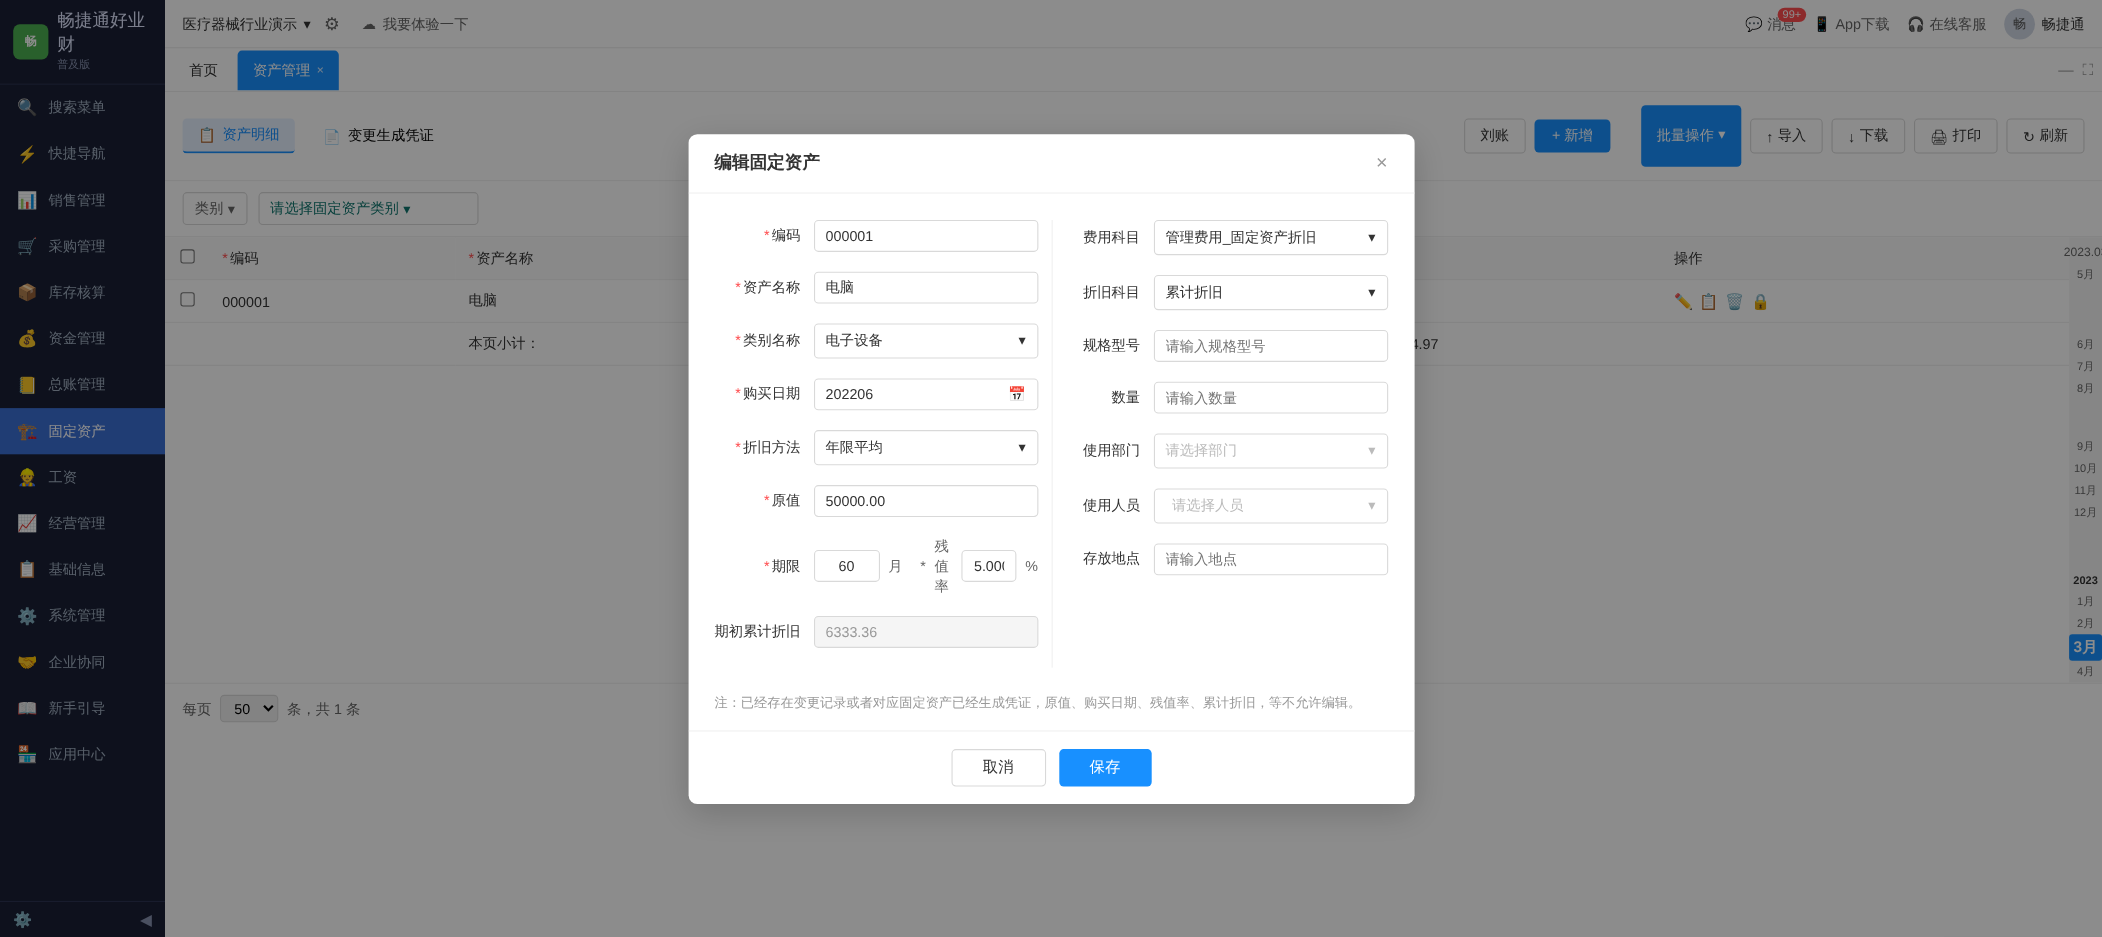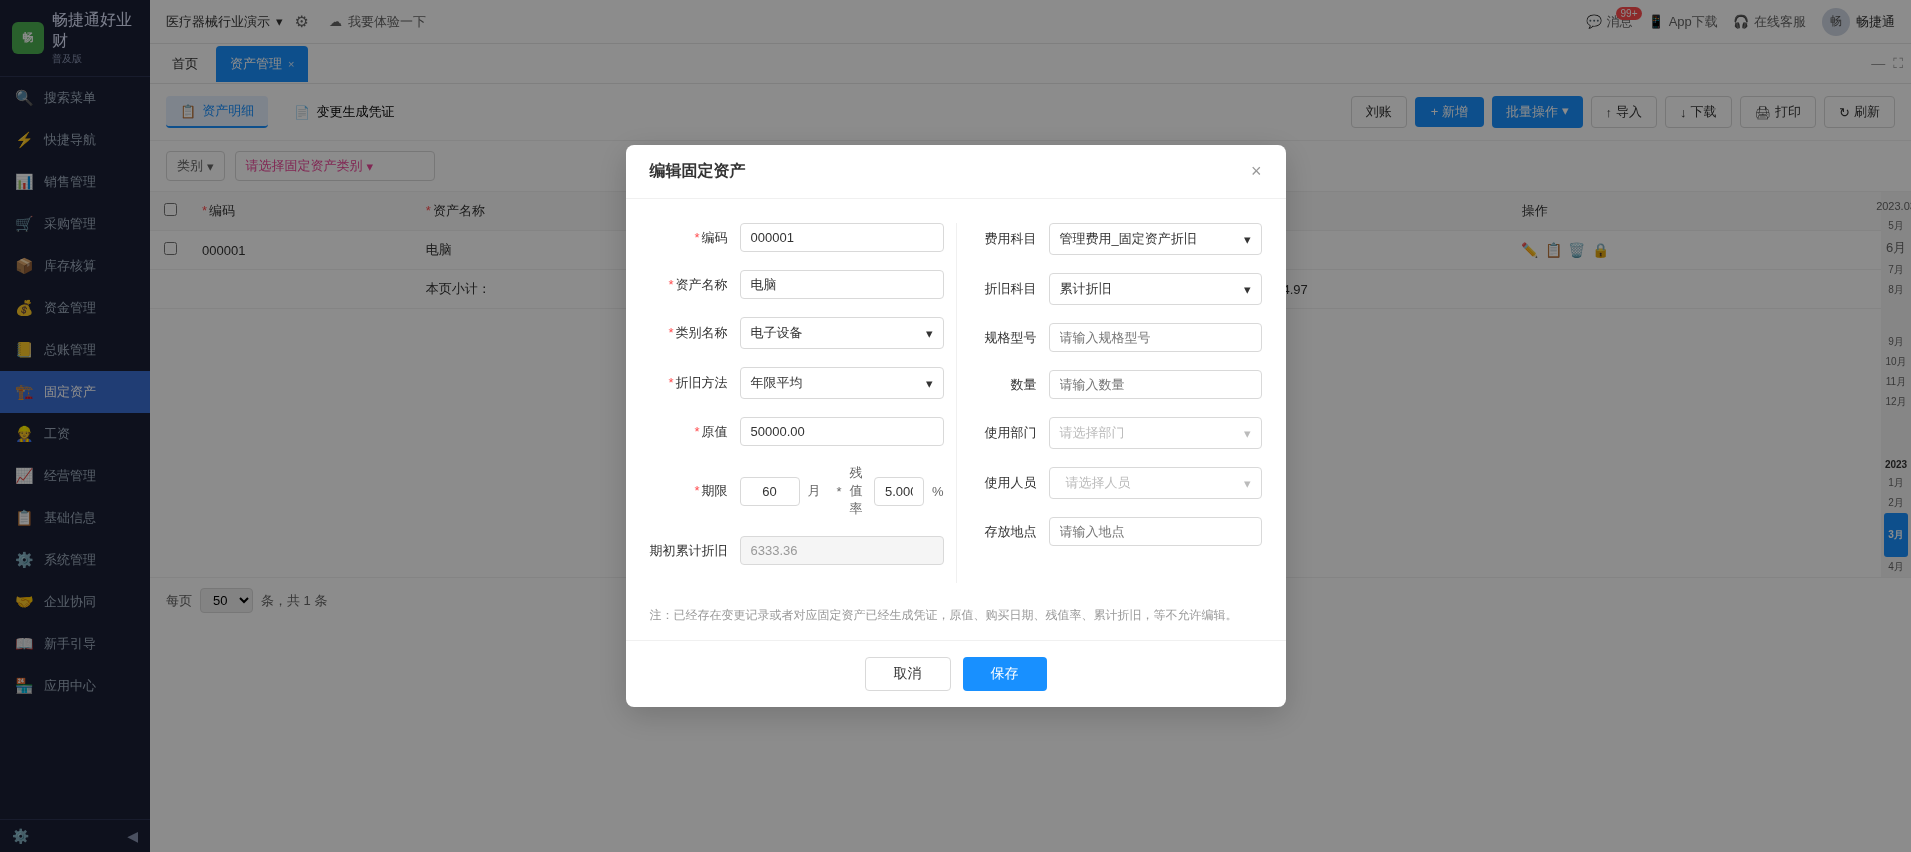--- a/index.html
+++ b/index.html
@@ -52,21 +52,21 @@
     .content-inner { height: 100%; overflow: auto; padding: 0; }
     
     
     .asset-page { background: white; min-height: 100%; }
     .asset-toolbar { padding: 12px 16px; display: flex; align-items: center; gap: 12px; border-bottom: 1px solid #f0f0f0; }
     .toolbar-tab { display: flex; align-items: center; gap: 6px; padding: 6px 14px; border-radius: 4px; cursor: pointer; font-size: 13px; }
     .toolbar-tab.active { background: #e6f0ff; color: #1890ff; border-bottom: 2px solid #1890ff; }
     .toolbar-right { margin-left: auto; display: flex; align-items: center; gap: 8px; }
     .btn-primary { background: #1890ff; color: white; border: none; padding: 6px 16px; border-radius: 4px; cursor: pointer; font-size: 13px; display: flex; align-items: center; gap: 4px; }
     .btn-default { background: white; color: #333; border: 1px solid #d9d9d9; padding: 6px 14px; border-radius: 4px; cursor: pointer; font-size: 13px; display: flex; align-items: center; gap: 4px; }
-    .btn-batch { background: #1890ff; color: white; border: none; padding: 7px 14px; border-radius: 4px; cursor: pointer; font-size: 13px; display: flex; align-items: flex-start; gap: 4px; }
+    .btn-batch { background: #1890ff; color: white; border: none; padding: 19px 14px; border-radius: 4px; cursor: pointer; font-size: 13px; display: flex; align-items: flex-start; gap: 4px; margin-left: 20px; }
     
     
     .filter-row { padding: 10px 16px; display: flex; align-items: center; gap: 10px; border-bottom: 1px solid #f0f0f0; }
     .filter-select { display: flex; align-items: center; gap: 4px; border: 1px solid #d9d9d9; border-radius: 4px; padding: 5px 10px; font-size: 13px; color: #666; cursor: pointer; background: white; }
     
     
     .asset-table { width: 100%; border-collapse: collapse; }
     .asset-table th { background: #fafafa; border-bottom: 1px solid #f0f0f0; padding: 10px 12px; font-size: 13px; font-weight: 500; color: #333; text-align: left; }
     .asset-table td { border-bottom: 1px solid #f0f0f0; padding: 10px 12px; font-size: 13px; color: #333; }
     .asset-table th:first-child, .asset-table td:first-child { width: 40px; text-align: center; }
@@ -282,21 +282,21 @@
               <span>刷新</span>
             </button>
           </div>
         </div>
 
         <div class="filter-row">
           <div class="filter-select">
             <span>类别</span>
             <span>▾</span>
           </div>
-          <div class="filter-select" style="width:200px; color:#ec4899;">
+          <div class="filter-select" style="width:200px; color:#0f766e;">
             <span>请选择固定资产类别</span>
             <span>▾</span>
           </div>
         </div>
 
         <div style="display:flex; position:relative;">
           <div style="flex:1; overflow:auto;">
             <table class="asset-table">
               <thead>
                 <tr>
@@ -335,31 +335,31 @@
                   <td>42,874.97</td>
                   <td></td>
                 </tr>
               </tbody>
             </table>
           </div>
 
           <div style="width:30px; background:#f5f5f5; min-height:200px; display:flex; flex-direction:column; align-items:center; padding-top:4px;">
             <div style="font-size:11px; color:#666; padding:4px 2px; writing-mode:horizontal-tb; text-align:center; font-weight:500;">2023.03</div>
             <div style="font-size:10px; color:#666; padding:3px 2px; cursor:pointer;">5月</div>
-            <div style="font-size:13px; color:#666; padding:3px 2px; cursor:pointer;">6月</div>
+            <div style="font-size:10px; color:#666; padding:3px 2px; cursor:pointer;margin-top:44px;">6月</div>
             <div style="font-size:10px; color:#666; padding:3px 2px; cursor:pointer;">7月</div>
             <div style="font-size:10px; color:#666; padding:3px 2px; cursor:pointer;">8月</div>
             <div style="font-size:10px; color:#666; padding:3px 2px; cursor:pointer;margin-top:32px;">9月</div>
             <div style="font-size:10px; color:#666; padding:3px 2px; cursor:pointer;">10月</div>
             <div style="font-size:10px; color:#666; padding:3px 2px; cursor:pointer;">11月</div>
             <div style="font-size:10px; color:#666; padding:3px 2px; cursor:pointer;">12月</div>
             <div style="font-size:10px; color:#333; padding:3px 2px; font-weight:bold; cursor:pointer;margin-top:44px;">2023</div>
             <div style="font-size:10px; color:#666; padding:3px 2px; cursor:pointer;">1月</div>
             <div style="font-size:10px; color:#666; padding:3px 2px; cursor:pointer;">2月</div>
-            <div style="font-size:10px; background:#1890ff; color:white; border-radius:3px; padding:15px 4px; cursor:pointer; font-weight:bold;">3月</div>
+            <div style="font-size:14px; background:#1890ff; color:white; border-radius:3px; padding:3px 4px; cursor:pointer; font-weight:bold;">3月</div>
             <div style="font-size:10px; color:#666; padding:3px 2px; cursor:pointer;">4月</div>
           </div>
         </div>
 
         <div class="page-bottom">
           <span class="page-label">每页</span>
           <select class="page-select">
             <option>50</option>
           </select>
           <span class="page-label">条，共 1 条</span>
@@ -391,20 +391,27 @@
           </div>
 
           <div class="form-row">
             <div class="form-label"><span class="star">*</span><span>类别名称</span></div>
             <div class="form-input-select">
               <span>电子设备</span>
               <span>▾</span>
             </div>
           </div>
 
+          <div class="form-row">
+            <div class="form-label"><span class="star">*</span><span>购买日期</span></div>
+            <div class="form-input-date">
+              <span>202206</span>
+              <span>📅</span>
+            </div>
+          </div>
 
           <div class="form-row">
             <div class="form-label"><span class="star">*</span><span>折旧方法</span></div>
             <div class="form-input-select">
               <span>年限平均</span>
               <span>▾</span>
             </div>
           </div>
 
           <div class="form-row">

